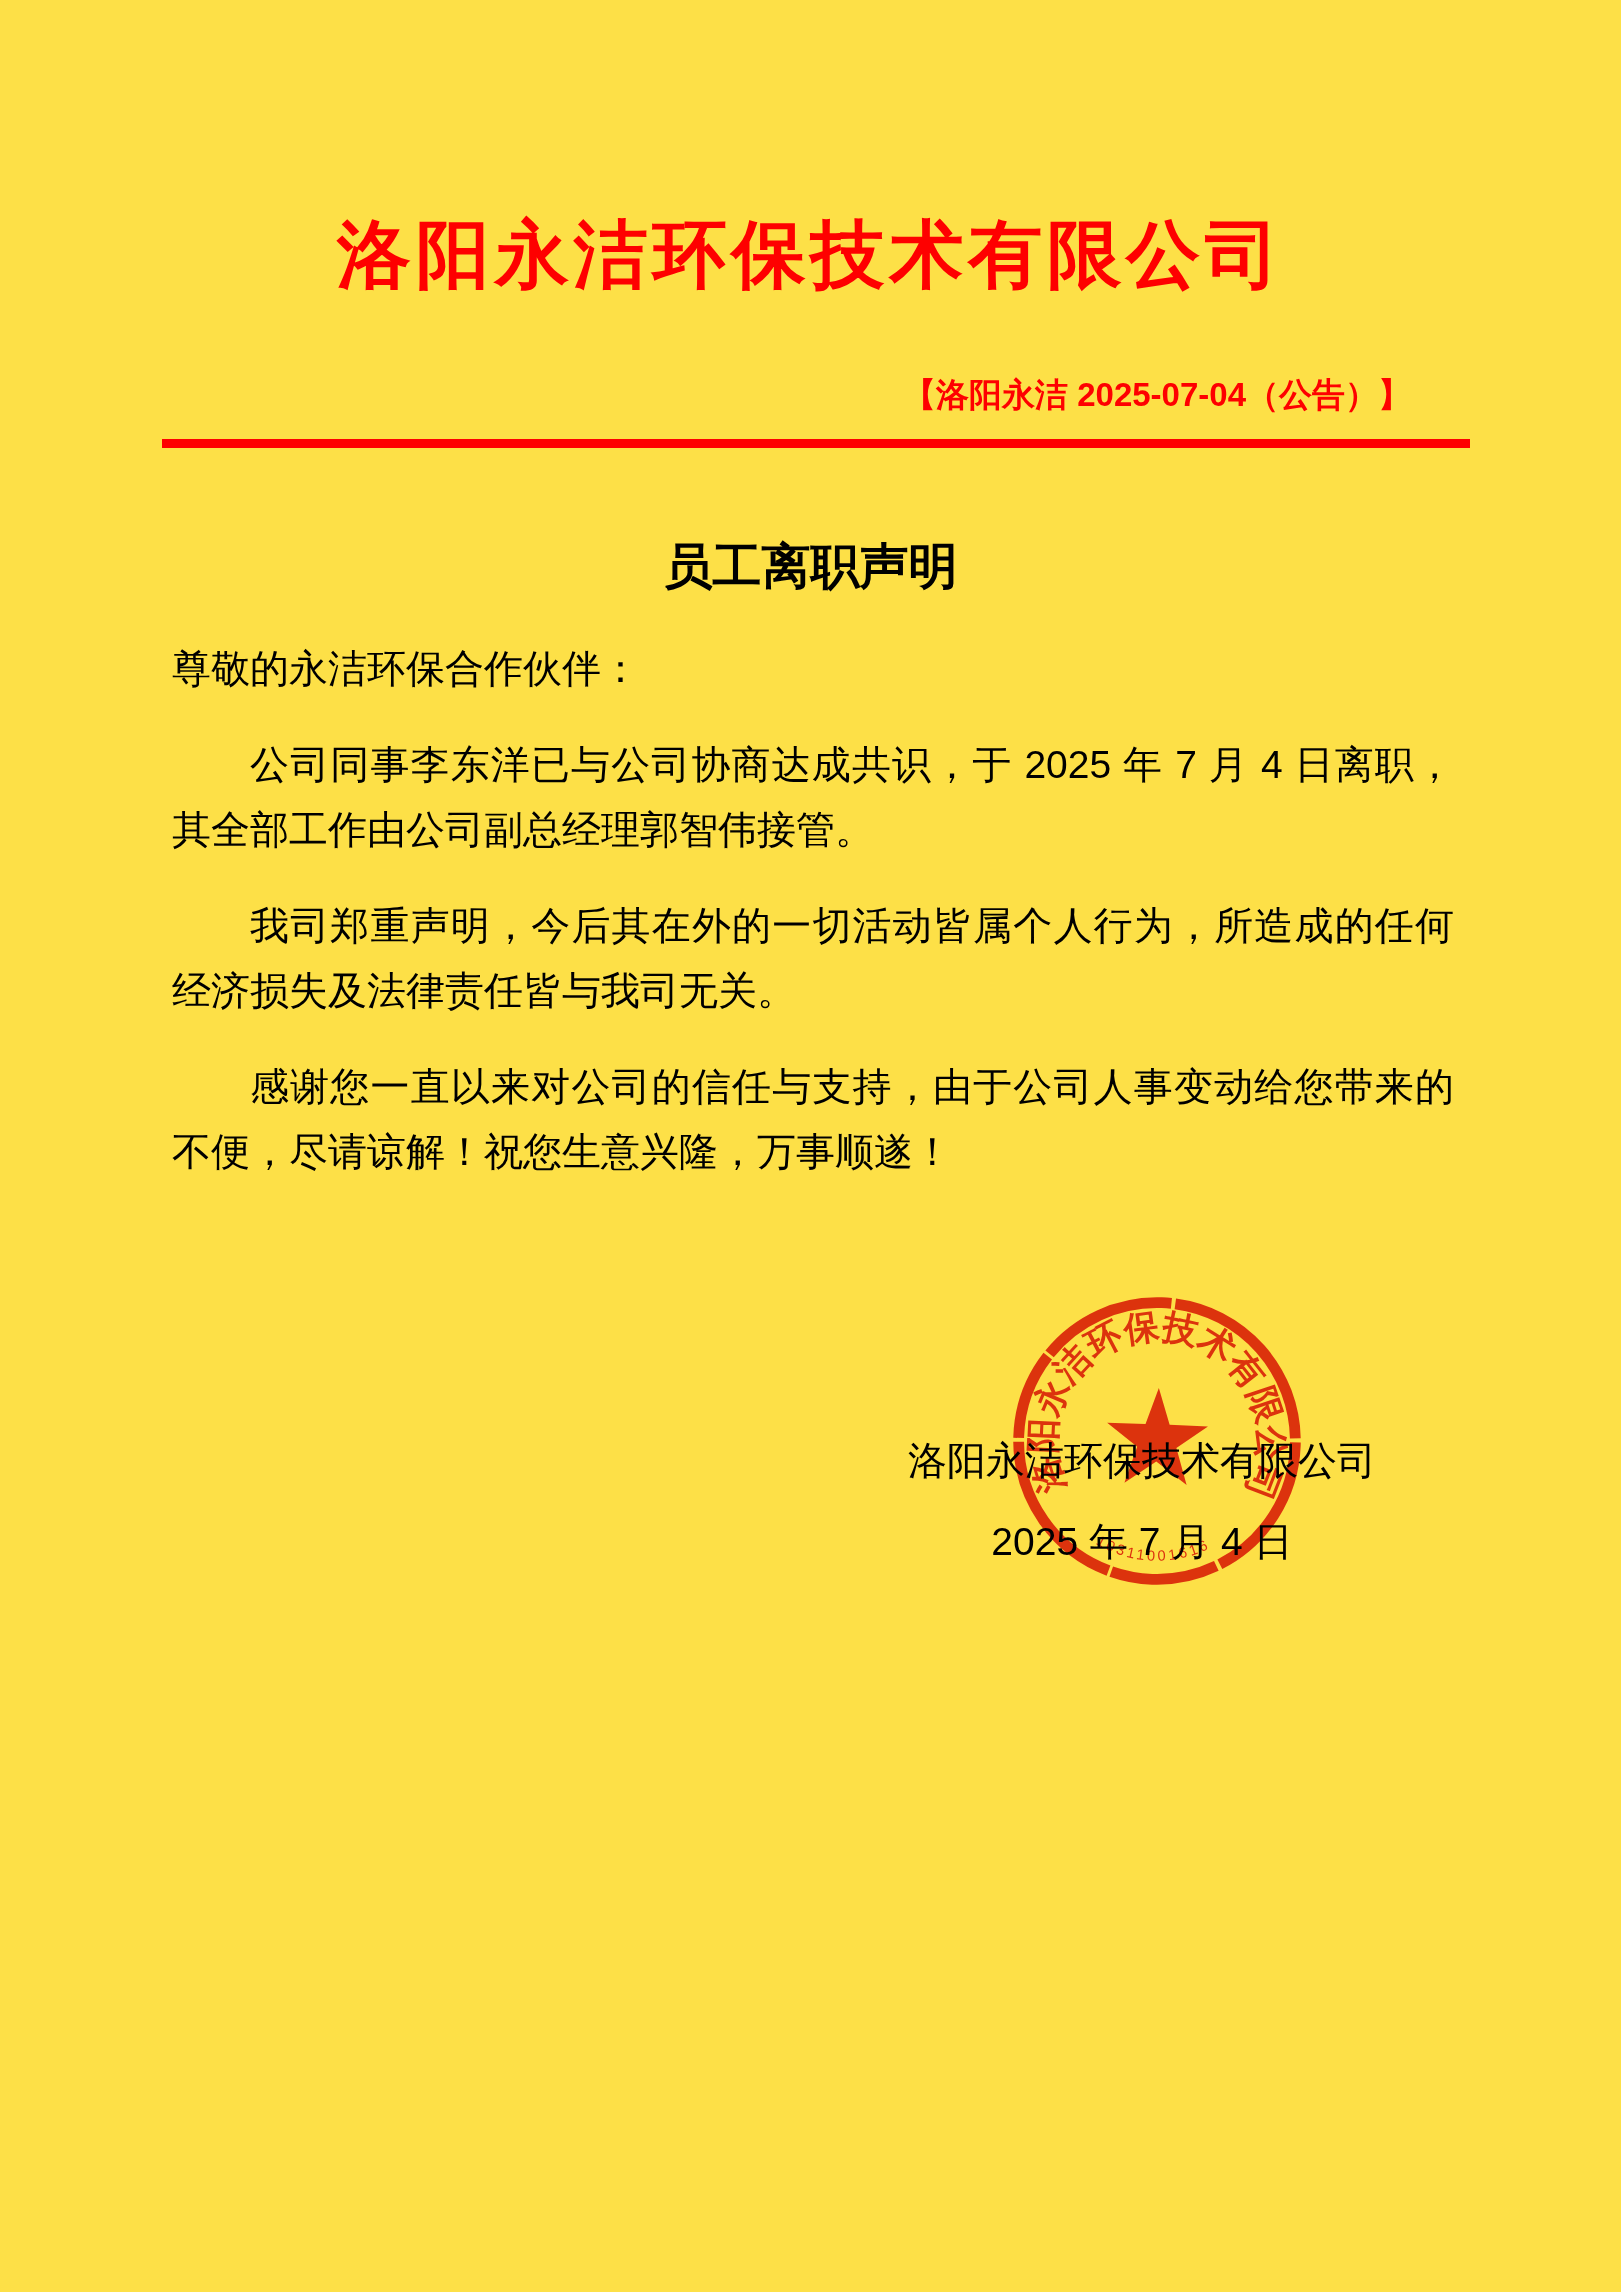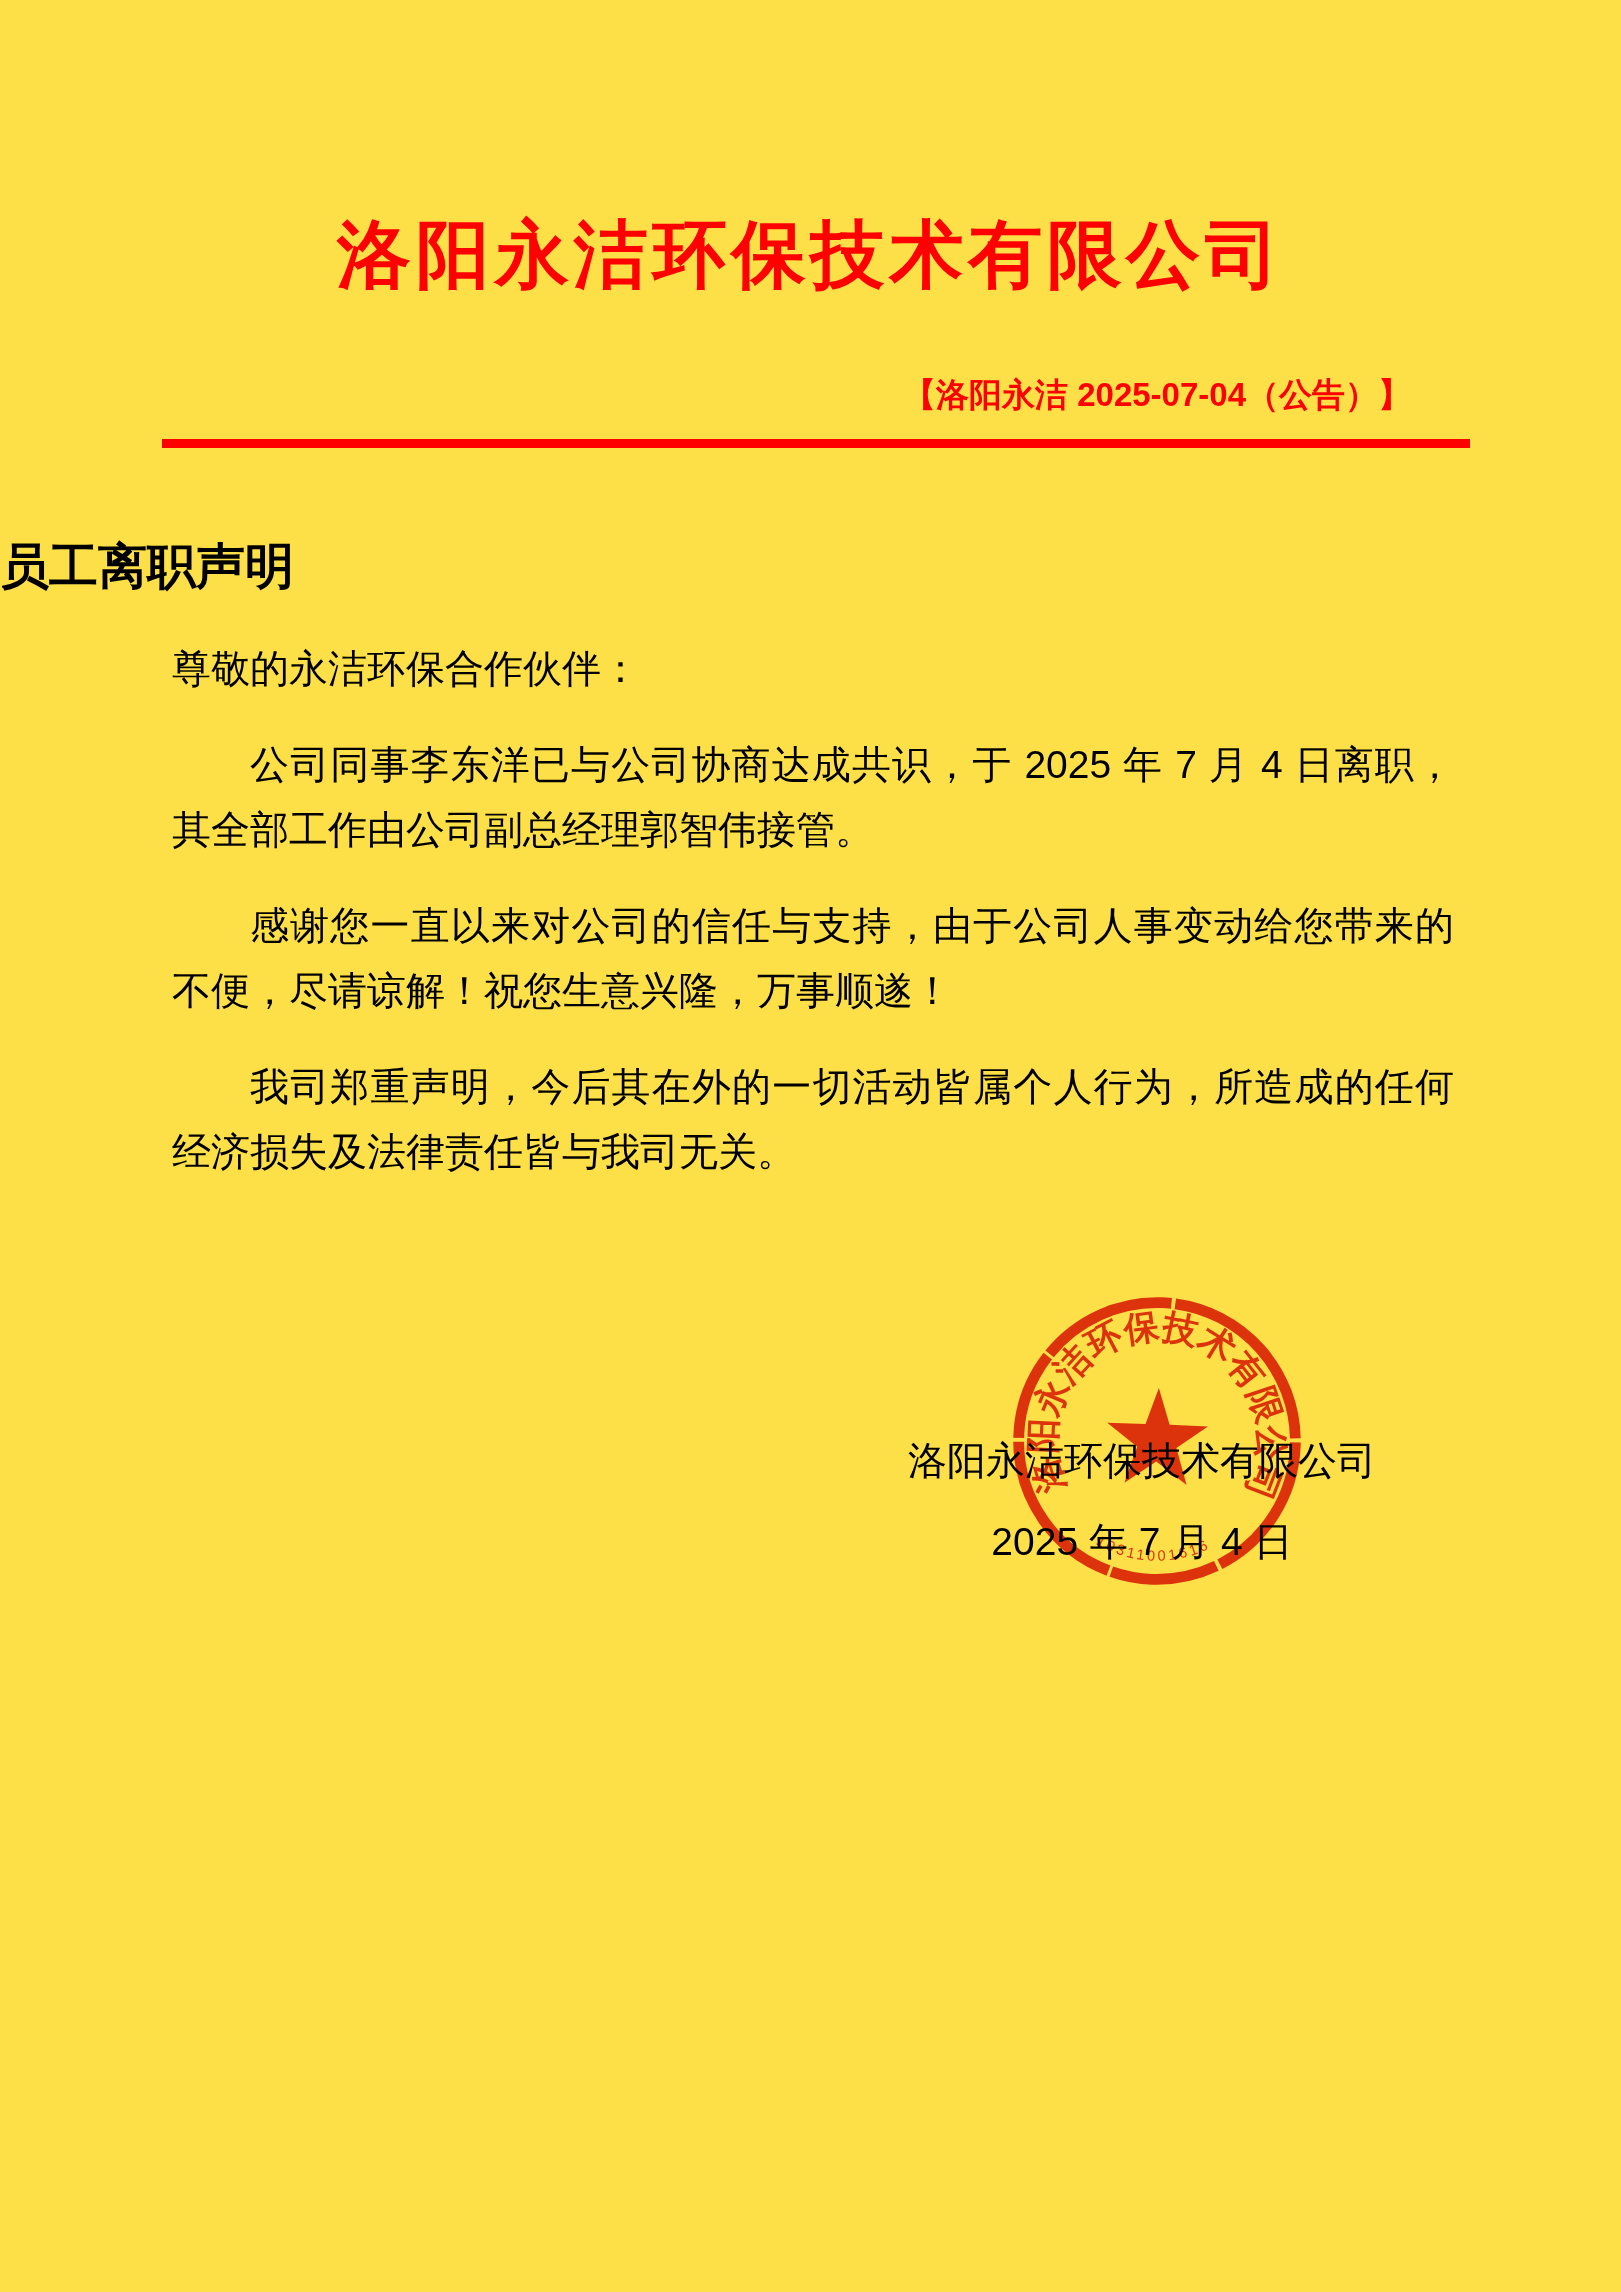--- a/index.html
+++ b/index.html
@@ -39,20 +39,21 @@
     top: 439px;
     left: 162px;
     width: 1308px;
     height: 8.8px;
     background: #fe0000;
   }
   .doc-heading {
     position: absolute;
     top: 535px; left: 0; right: 0;
     margin: 0;
+    text-align: center;
     font-size: 49px;
     line-height: 63px;
     font-weight: bold;
     color: #000;
   }
   .content {
     position: absolute;
     top: 626px;
     left: 162px;
     width: 1302px;
@@ -95,22 +96,22 @@
 
   <div class="doc-number">【洛阳永洁 2025-07-04（公告）】</div>
 
   <div class="red-rule"></div>
 
   <h2 class="doc-heading">员工离职声明</h2>
 
   <div class="content">
     <p class="salutation">尊敬的永洁环保合作伙伴：</p>
     <p class="para">公司同事李东洋已与公司协商达成共识，于 2025 年 7 月 4 日离职，其全部工作由公司副总经理郭智伟接管。</p>
+    <p class="para">我司郑重声明，今后其在外的一切活动皆属个人行为，所造成的任何经济损失及法律责任皆与我司无关。</p>
     <p class="para">感谢您一直以来对公司的信任与支持，由于公司人事变动给您带来的不便，尽请谅解！祝您生意兴隆，万事顺遂！</p>
-    <p class="para">我司郑重声明，今后其在外的一切活动皆属个人行为，所造成的任何经济损失及法律责任皆与我司无关。</p>
   </div>
 
   <div class="sign-area">
     <div class="sig-company">洛阳永洁环保技术有限公司</div>
     <div class="sig-date">2025 年 7 月 4 日</div>
   </div>
 
   <svg class="stamp" viewBox="-160 -160 320 320">
     <g transform="rotate(2)" fill="#dd2f21">
       <circle cx="0" cy="0" r="141" fill="none" stroke="#dd2f21" stroke-width="11" stroke-dasharray="150 4 110 3 170 4 90 3 140 4 200 4"></circle>

